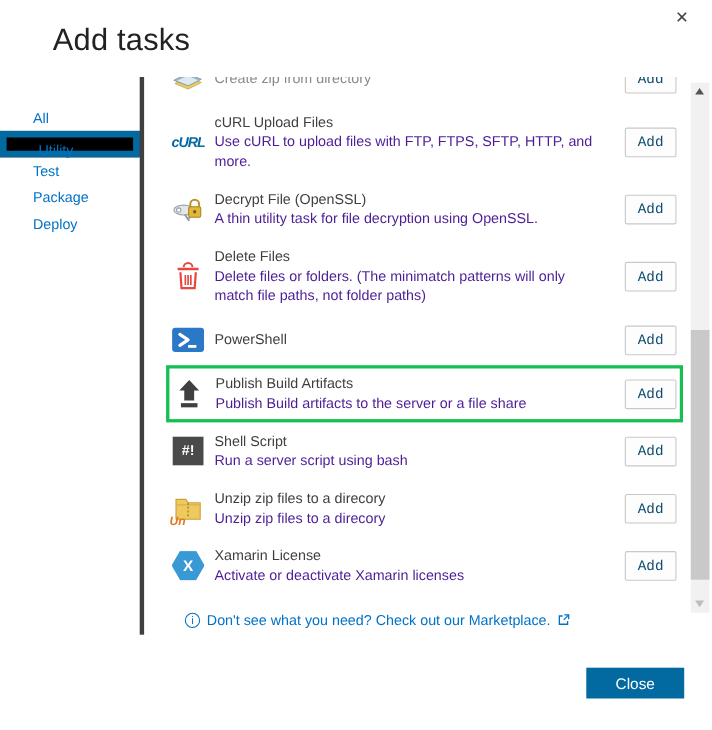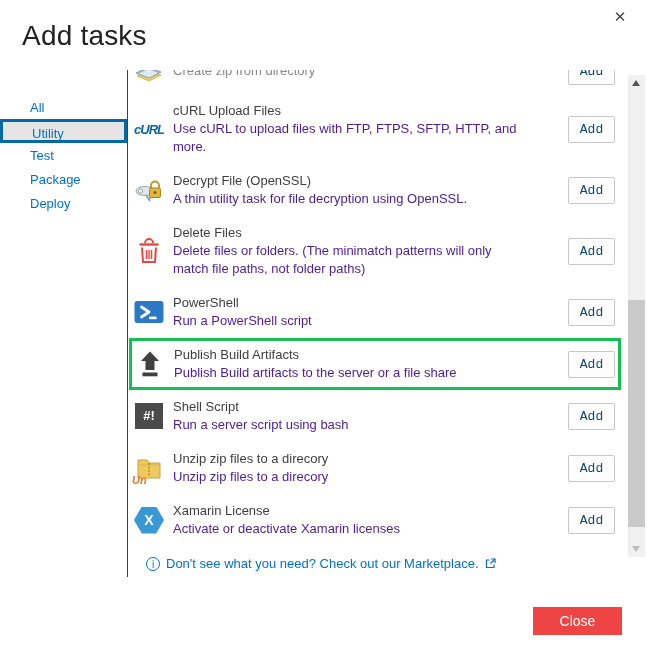--- a/index.html
+++ b/index.html
@@ -1,33 +1,33 @@
 <!DOCTYPE html>
 <html><head>
 <meta charset="utf-8">
 <style>
   * { margin:0; padding:0; box-sizing:border-box; }
   html,body { width:647px; height:664px; background:#fff;
     font-family:"Liberation Sans", sans-serif; overflow:hidden; }
   .dialog { position:relative; width:647px; height:664px; background:#fff; }
 
   
-  .header { height:70px; padding:20px 0 0 22px; position:relative; }
+  .header { height:70px; padding:20px 0 0 22px; position:relative;margin-left:26px; }
   .title { font-size:28px; font-weight:300; color:#222; letter-spacing:0.2px; }
   .close-x { position:absolute; top:6px; right:16px; width:22px; height:22px;
     font-size:15px; color:#444; text-align:center; line-height:22px; cursor:pointer; }
 
   
   .bodyrow { display:flex; height:507px; }
   .sidebar { width:127px; padding-top:25px; flex:none; }
   .nav-item { height:24px; line-height:24px; padding-left:29px; font-size:13px;
     color:#0072c6; cursor:pointer; border:1px solid transparent; }
-  .nav-item.sel { background:#e5e5e5; border:3px solid #0369a1; }
-
-  .panel { flex:1; border-left:1px solid #404040; position:relative; }
+  .nav-item.sel { background:#000000; border:6px solid #0369a1; }
+
+  .panel { flex:1; border-left:4px solid #404040; position:relative;padding-left:19px; }
   .viewport { height:475px; overflow:hidden; margin-right:26px; }
 
   
   .row { display:flex; align-items:center; padding:8px 6px 8px 6px; }
   .row.cut { margin-top:-22px; }
   .row.hl { border:3px solid #16bf54; padding:5px 3px 5px 3px; margin-left:1px; }
   .ticon { width:30px; height:30px; flex:none; margin-right:9px; position:relative;
     display:flex; align-items:center; justify-content:center; }
   .tinfo { width:345px; flex:none; }
   .ttitle { font-size:13px; color:#3f3f3f; line-height:18px; }
@@ -63,21 +63,21 @@
     border-bottom:6px solid #555; }
   .sb-down::after { content:""; position:absolute; left:4px; top:5px;
     border-left:4.5px solid transparent; border-right:4.5px solid transparent;
     border-top:6px solid #bdbdbd; }
   .sb-thumb { position:absolute; left:0; top:225px; width:17px; height:227px;
     background:#c9c9c9; }
 
   
   .dfoot { position:relative; height:87px; }
   .close-btn { position:absolute; right:25px; top:30px; width:89px; height:28px;
-    background:#ef4444; color:#fff; border:none; font-size:14px;
+    background:#0369a1; color:#fff; border:none; font-size:14px;
     font-family:"Liberation Sans", sans-serif; cursor:pointer; }
 </style>
 </head>
 <body>
 
 <div class="dialog">
 
   <div class="header">
     <div class="title">Add tasks</div>
     <div class="close-x">✕</div>
@@ -158,21 +158,20 @@
         <div class="row">
           <span class="ticon">
             <svg width="30" height="30" viewBox="0 0 30 30">
               <rect x="0.5" y="4" width="29" height="22" rx="3" fill="#2a78c6"></rect>
               <path d="M7.5 10 l7.5 5 -7.5 5" stroke="#fff" stroke-width="2.8" fill="none" stroke-linecap="round" stroke-linejoin="round"></path>
               <rect x="15" y="19.6" width="7.5" height="2.6" fill="#fff"></rect>
             </svg>
           </span>
           <div class="tinfo">
             <div class="ttitle">PowerShell</div>
-            <div class="tdesc">Run a PowerShell script</div>
           </div>
           <button class="add">Add</button>
         </div>
 
         <div class="row hl">
           <span class="ticon">
             <svg width="30" height="30" viewBox="0 0 30 30" fill="#404040">
               <path d="M15 2.5 L24 12 H19.5 V21 H10.5 V12 H6 Z"></path>
               <rect x="7.5" y="23.5" width="15" height="3.8"></rect>
             </svg>

